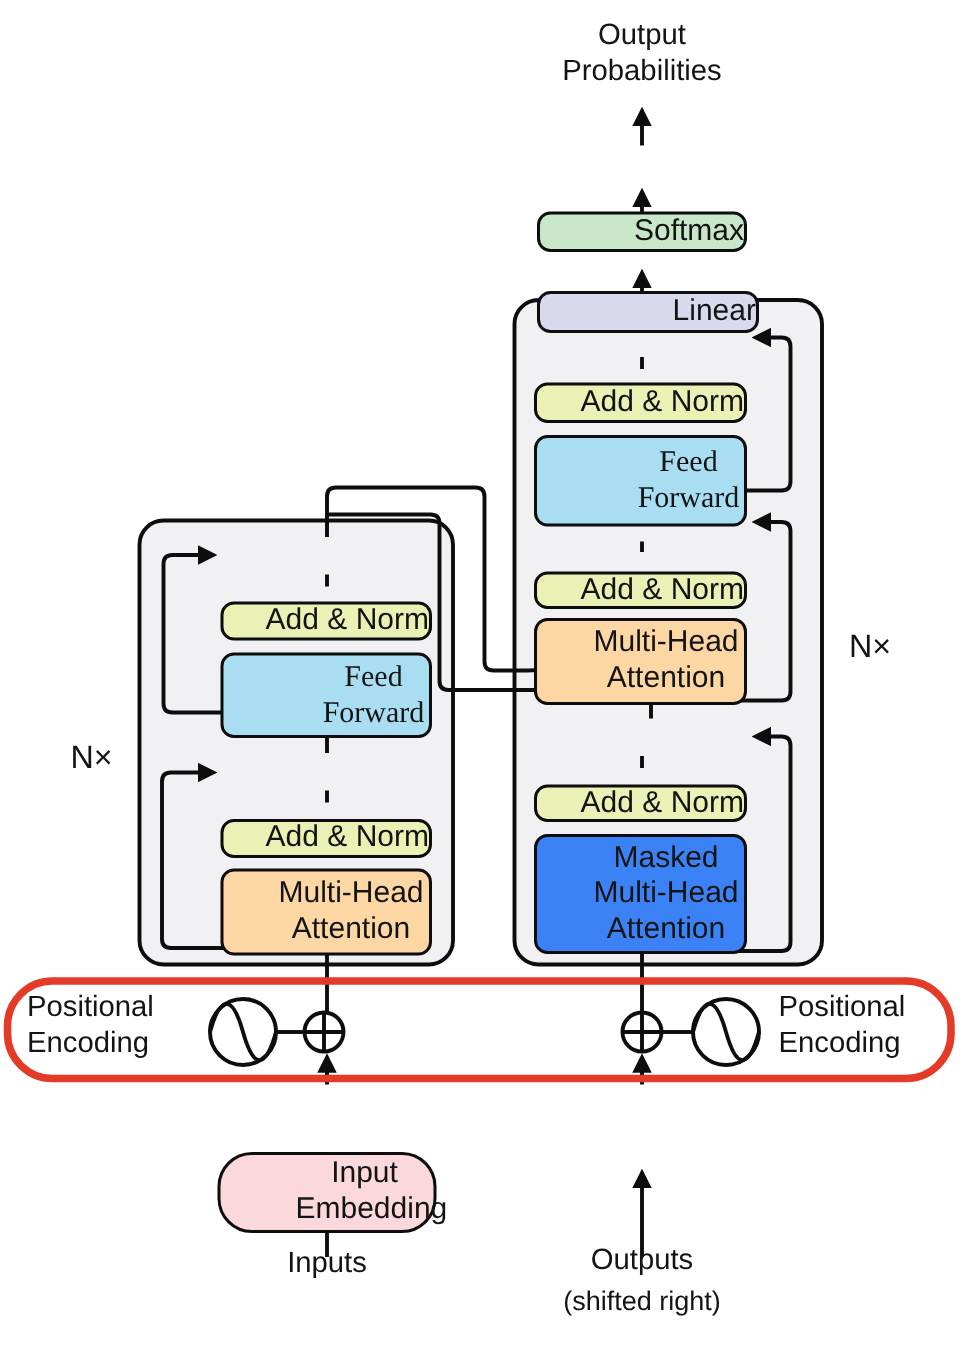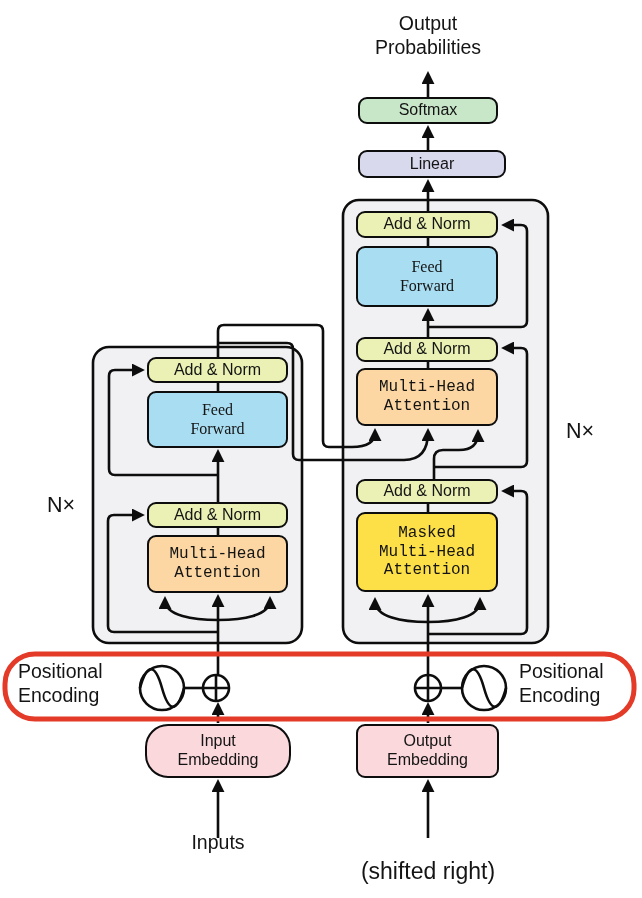--- a/index.html
+++ b/index.html
@@ -2,52 +2,52 @@
 <html><head>
 <meta charset="utf-8">
 <style>
   html,body { margin:0; padding:0; background:#fff; }
   .stage {
     position:relative; width:642px; height:898px; background:#ffffff;
     font-family:"Liberation Sans", sans-serif; color:#141414; overflow:hidden;
   }
   svg.layer { position:absolute; left:0; top:0; z-index:1; }
   .box {
-    position:absolute; display:flex; align-items:center; justify-content:center;
+    position:absolute; display:flex; align-items:center; justify-content:flex-end;
     text-align:center; border:2.6px solid #0d0d0d; border-radius:9px;
-    box-sizing:border-box; font-size:16px; line-height:1.18; z-index:3;
+    box-sizing:border-box; font-size:20px; line-height:1.18; z-index:3;margin-top:44px;
   }
   .box span { display:block; }
   .tw70 span  { width:74px;font-family:Liberation Serif, serif; }
-  .tw100 span { width:104px;font-family:Liberation Mono, monospace; }
+  .tw100 span { width:104px; }
   .tw90 span  { width:92px; }
   .lbl { position:absolute; z-index:3; line-height:1.22; }
   .center { text-align:center; }
 
   
   .b-softmax  { left:358px; top:97px;  width:140px; height:27px; background:#c8e7c9; }
   .b-linear   { left:358px; top:150px; width:148px; height:28px; background:#d8d9ed; }
   .b-dec-an1  { left:356px; top:211px; width:142px; height:27px; background:#ebf1b4; }
   .b-dec-ff   { left:356px; top:246px; width:142px; height:61px; background:#a9def2; }
   .b-dec-an2  { left:356px; top:337px; width:142px; height:25px; background:#ebf1b4; }
   .b-dec-mha  { left:356px; top:368px; width:142px; height:58px; background:#fcd7a3; }
   .b-dec-an3  { left:356px; top:479px; width:142px; height:25px; background:#ebf1b4; }
-  .b-dec-mmha { left:356px; top:512px; width:142px; height:80px; background:#fde047; }
+  .b-dec-mmha { left:356px; top:512px; width:142px; height:80px; background:#3b82f6; }
   .b-enc-an1  { left:147px; top:357px; width:141px; height:26px; background:#ebf1b4; }
   .b-enc-ff   { left:147px; top:391px; width:141px; height:57px; background:#a9def2; }
   .b-enc-an2  { left:147px; top:502px; width:141px; height:26px; background:#ebf1b4; }
   .b-enc-mha  { left:147px; top:535px; width:141px; height:58px; background:#fcd7a3; }
   .b-in-emb   { left:145px; top:724px; width:146px; height:54px; background:#fbd8dc;border-radius:23px; }
   .b-out-emb  { left:356px; top:724px; width:143px; height:54px; background:#fbd8dc; }
 
   
   .l-outprob  { left:358px; top:12px;  width:140px; font-size:19.5px; }
   .l-inputs   { left:158px; top:831px; width:120px; font-size:19.5px; }
   .l-outputs  { left:368px; top:829px; width:120px; font-size:19.5px; }
-  .l-shifted  { left:348px; top:857px; width:160px; font-size:23px; }
+  .l-shifted  { left:348px; top:857px; width:160px; font-size:18px; }
   .l-pos-l    { left:18px;  top:660px; width:112px; font-size:19.5px; }
   .l-pos-r    { left:519px; top:660px; width:112px; font-size:19.5px; }
   .l-n-left   { left:36px;  top:492px; width:50px;  font-size:21.5px; }
   .l-n-right  { left:554px; top:418px; width:52px;  font-size:21.5px; }
 </style>
 </head>
 <body>
 
 <div class="stage">
 
@@ -109,20 +109,21 @@
       <path d="M 462,688 C 469,663 477,663 484,688 C 491,713 499,713 506,688" fill="none"></path>
       <circle cx="428" cy="688" r="13"></circle>
       <path d="M 415,688 H 441 M 428,675 V 701" fill="none"></path>
     </g>
 
     <rect x="5" y="654" width="629" height="65" rx="30" fill="none" stroke="#e43a28" stroke-width="5"></rect>
   </svg>
 
   <div class="lbl center l-inputs">Inputs</div>
   <div class="lbl center l-outprob">Output Probabilities</div>
+  <div class="lbl center l-outputs">Outputs</div>
   <div class="lbl center l-shifted">(shifted right)</div>
   <div class="lbl l-pos-l">Positional Encoding</div>
   <div class="lbl l-pos-r">Positional Encoding</div>
   <div class="lbl center l-n-left">N×</div>
   <div class="lbl center l-n-right">N×</div>
 
   <div class="box b-softmax">
       <span>Softmax</span>
     </div>
   <div class="box b-linear">
@@ -157,17 +158,14 @@
   <div class="box b-enc-an2">
       <span>Add &amp; Norm</span>
     </div>
   <div class="box b-enc-mha tw100">
       <span>Multi-Head Attention</span>
     </div>
 
   <div class="box b-in-emb tw90">
       <span>Input Embedding</span>
     </div>
-  <div class="box b-out-emb tw90">
-      <span>Output Embedding</span>
-    </div>
 
 </div>
 
 </body></html>

